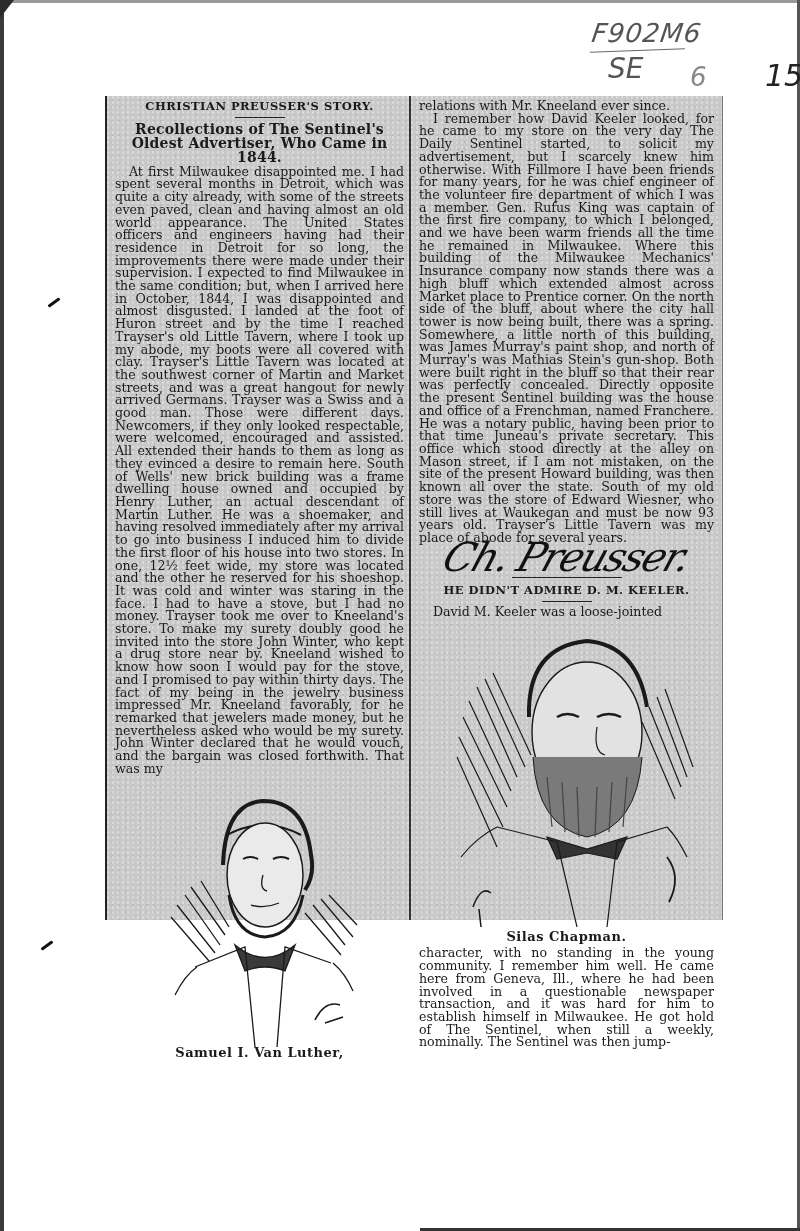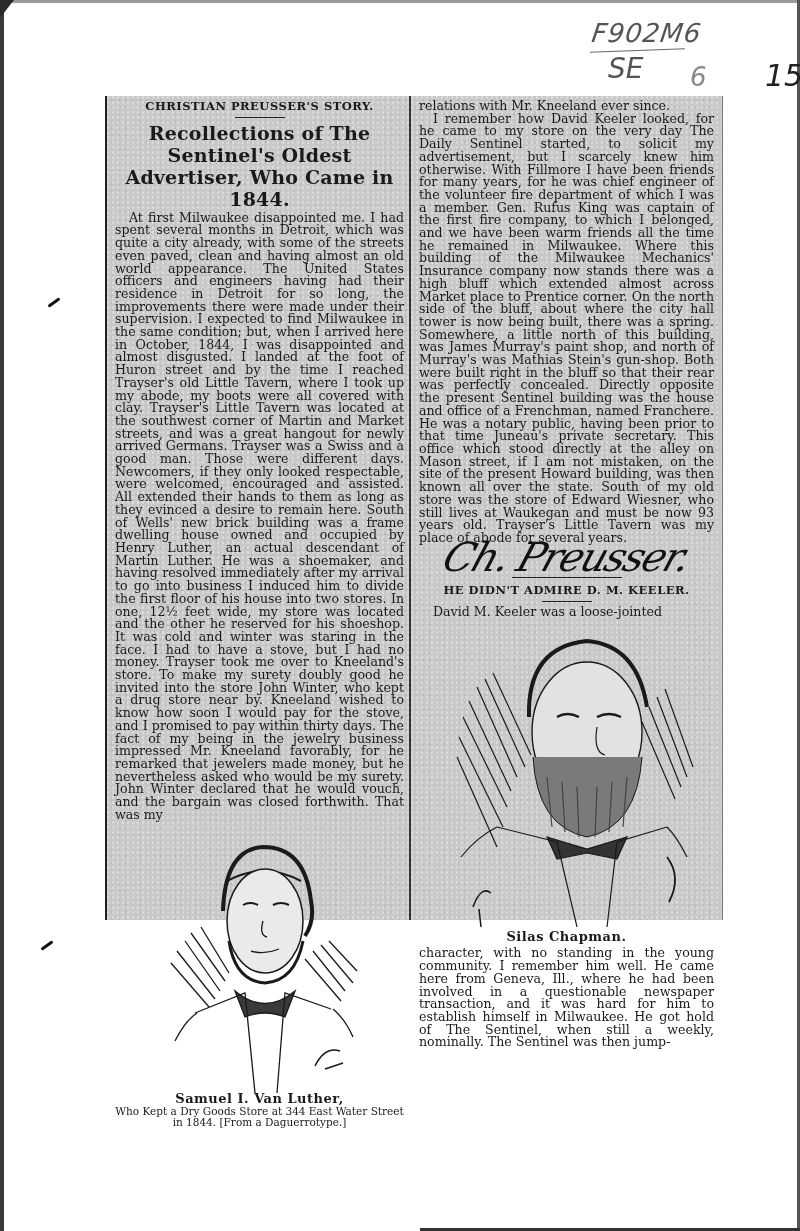--- a/index.html
+++ b/index.html
@@ -33,21 +33,21 @@
     background-size:5px 5px, 7px 7px;
   }
   .clip-left { left:105px; width:305px; border-left:2px solid #222; border-right:2px solid #333; }
   .clip-right { left:409px; width:311px; border-left:2px solid #333; border-right:1px solid #777; }
 
   .col { position:absolute; left:8px; right:8px; font-size:12.6px; line-height:12.7px; text-align:justify; }
   .col p { margin:0; text-indent:0; }
   .col p.ind { text-indent:14px; }
 
   .headline { font-family:"DejaVu Serif", serif; font-weight:bold; text-align:center; letter-spacing:0.5px; font-size:11.5px; margin:0; }
-  .subhead { font-weight:bold; text-align:center; font-size:19px; line-height:22px; margin:2px 0 2px 0; letter-spacing:0.2px; }
+  .subhead { font-weight:bold; text-align:center; font-size:14px; line-height:14px; margin:2px 0 2px 0; letter-spacing:0.2px; }
   .sep { width:50px; height:1px; background:#222; margin:4px auto 4px auto; }
   .sep-long { width:110px; height:1px; background:#222; margin:0 auto 6px auto; }
 
   .portrait { position:relative; margin:0 auto; }
   .caption-name { font-weight:bold; text-align:center; font-size:13px; letter-spacing:0.5px; margin:0; }
   .caption-sub { text-align:center; font-size:10.5px; line-height:11px; margin:1px 0 4px 0; }
 
   .signature { font-family:"DejaVu Serif", serif; font-style:italic; font-size:40px; color:#111; text-align:center; letter-spacing:-2px; margin:6px 0 0 0; transform:skewX(-18deg); }
 </style>
 </head>
@@ -88,21 +88,20 @@
           <path d="M40 100 L75 150 M32 110 L70 158 M26 122 L64 166 M46 92 L80 140 M56 86 L84 132"></path>
           <path d="M168 110 L200 150 M176 104 L208 142 M160 118 L196 160 M184 100 L212 130"></path>
           <path d="M90 150 Q120 175 150 150 L140 176 Q120 168 100 176 Z" fill="#3a3a3a"></path>
           <path d="M50 172 L100 152 L110 252 M186 168 L140 152 L132 252"></path>
           <path d="M30 200 Q40 180 52 172 M208 196 Q200 178 188 168"></path>
           <path d="M170 225 Q180 205 195 210 M180 228 L198 222" stroke-width="1.6"></path>
         </g>
       </svg>
     </div>
     <p class="caption-name">Samuel I. Van Luther,</p>
-    <p class="caption-sub">Who Kept a Dry Goods Store at 344 East Water Street in 1844. [From a Daguerrotype.]</p>
   </div>
 </div>
 
 <div class="clip clip-right">
   <div class="col" style="top:4px;">
     <p>relations with Mr. Kneeland ever since.</p>
     <p class="ind">I remember how David Keeler looked, for he came to my store on the very day The Daily Sentinel started, to solicit my advertisement, but I scarcely knew him otherwise. With Fillmore I have been friends for many years, for he was chief engineer of the volunteer fire department of which I was a member. Gen. Rufus King was captain of the first fire company, to which I belonged, and we have been warm friends all the time he remained in Milwaukee. Where this building of the Milwaukee Mechanics' Insurance company now stands there was a high bluff which extended almost across Market place to Prentice corner. On the north side of the bluff, about where the city hall tower is now being built, there was a spring. Somewhere, a little north of this building, was James Murray's paint shop, and north of Murray's was Mathias Stein's gun-shop. Both were built right in the bluff so that their rear was perfectly concealed. Directly opposite the present Sentinel building was the house and office of a Frenchman, named Franchere. He was a notary public, having been prior to that time Juneau's private secretary. This office which stood directly at the alley on Mason street, if I am not mistaken, on the site of the present Howard building, was then known all over the state. South of my old store was the store of Edward Wiesner, who still lives at Waukegan and must be now 93 years old. Trayser's Little Tavern was my place of abode for several years.</p>
     <div class="signature">Ch. Preusser.</div>
     <div class="sep-long" style="margin-top:14px;"></div>
 

